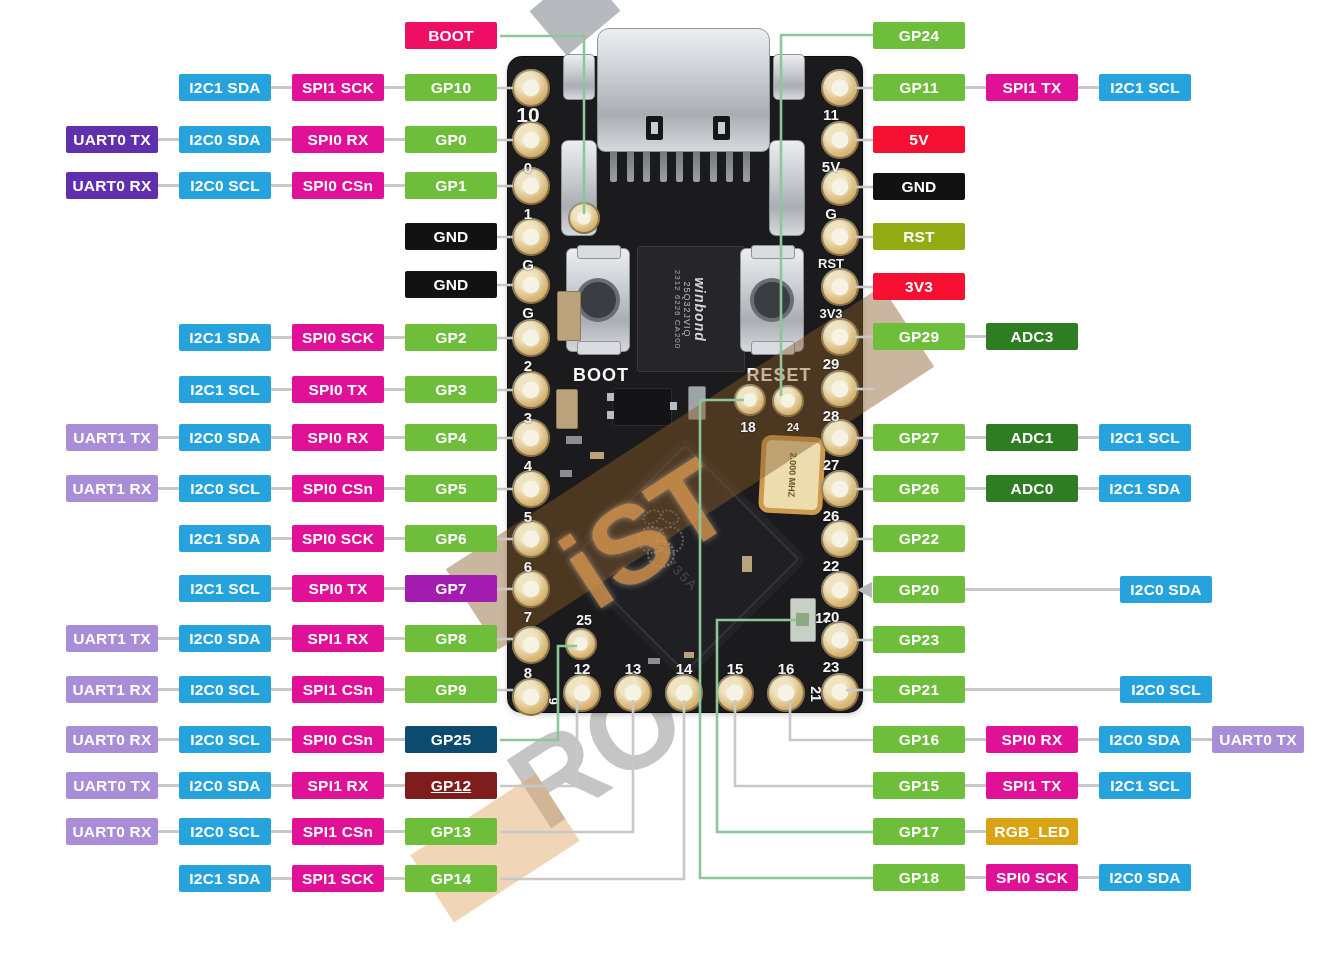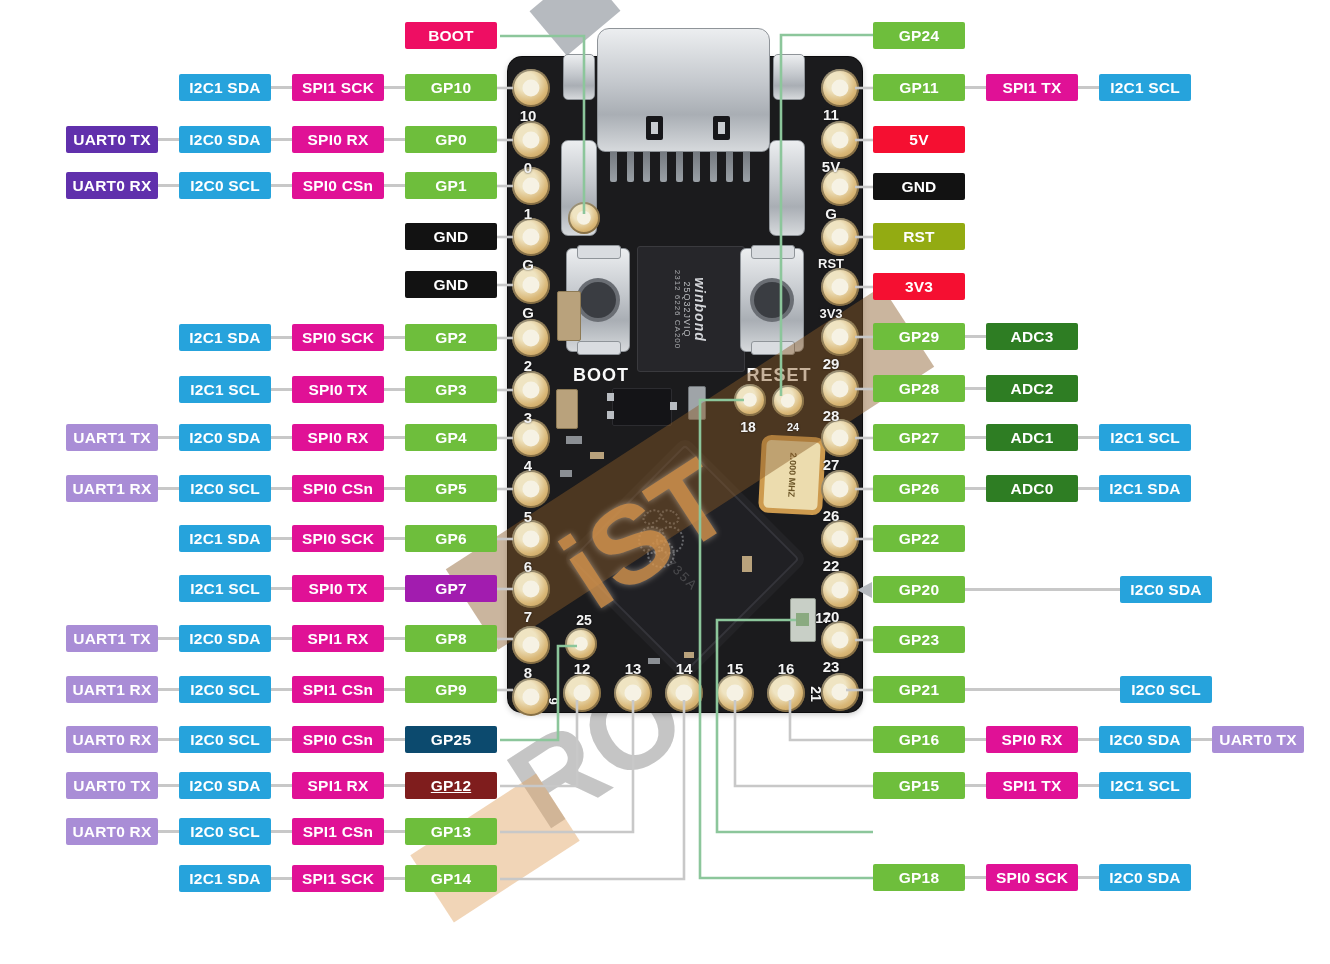--- a/index.html
+++ b/index.html
@@ -224,21 +224,21 @@
         <div class="hin" style="width: 14.4px; height: 14.4px;"></div>
       </div>
       <div class="hole" style="left: 772px; top: 385px; width: 32px; height: 32px;">
         <div class="hin" style="width: 14.4px; height: 14.4px;"></div>
       </div>
       <div class="hole" style="left: 565px; top: 628px; width: 32px; height: 32px;">
         <div class="hin" style="width: 14.4px; height: 14.4px;"></div>
       </div>
     </div>
   <div id="labels" style="position:absolute;left:0;top:0;z-index:12;">
-      <div class="pinlbl" style="left: 528px; top: 115px; font-size: 15px;">10</div>
+      <div class="pinlbl" style="left: 528px; top: 115px; font-size: 21px;">10</div>
       <div class="pinlbl" style="left: 528px; top: 167px; font-size: 15px;">0</div>
       <div class="pinlbl" style="left: 528px; top: 213px; font-size: 15px;">1</div>
       <div class="pinlbl" style="left: 528px; top: 264px; font-size: 15px;">G</div>
       <div class="pinlbl" style="left: 528px; top: 312px; font-size: 15px;">G</div>
       <div class="pinlbl" style="left: 528px; top: 365px; font-size: 15px;">2</div>
       <div class="pinlbl" style="left: 528px; top: 417px; font-size: 15px;">3</div>
       <div class="pinlbl" style="left: 528px; top: 465px; font-size: 15px;">4</div>
       <div class="pinlbl" style="left: 528px; top: 516px; font-size: 15px;">5</div>
       <div class="pinlbl" style="left: 528px; top: 566px; font-size: 15px;">6</div>
       <div class="pinlbl" style="left: 528px; top: 616px; font-size: 15px;">7</div>
@@ -458,25 +458,20 @@
         <div class="badge" style="background: rgb(147, 171, 18);">RST</div>
       </div>
       <div class="row" style="top: 273px; left: 873px;">
         <div class="badge" style="background: rgb(245, 15, 49);">3V3</div>
       </div>
       <div class="row" style="top: 323px; left: 873px;">
         <div class="badge" style="background: rgb(110, 190, 60);">GP29</div>
         <div class="conn" style="width: 21px;"></div>
         <div class="badge" style="background: rgb(46, 125, 35);">ADC3</div>
       </div>
-      <div class="row" style="top: 375px; left: 873px;">
-        <div class="badge" style="background: rgb(110, 190, 60);">GP28</div>
-        <div class="conn" style="width: 21px;"></div>
-        <div class="badge" style="background: rgb(46, 125, 35);">ADC2</div>
-      </div>
       <div class="row" style="top: 424px; left: 873px;">
         <div class="badge" style="background: rgb(110, 190, 60);">GP27</div>
         <div class="conn" style="width: 21px;"></div>
         <div class="badge" style="background: rgb(46, 125, 35);">ADC1</div>
         <div class="conn" style="width: 21px;"></div>
         <div class="badge" style="background: rgb(38, 163, 220);">I2C1 SCL</div>
       </div>
       <div class="row" style="top: 475px; left: 873px;">
         <div class="badge" style="background: rgb(110, 190, 60);">GP26</div>
         <div class="conn" style="width: 21px;"></div>
@@ -511,20 +506,25 @@
         <div class="conn" style="width: 21px;"></div>
         <div class="badge" style="background: rgb(169, 141, 214);">UART0 TX</div>
       </div>
       <div class="row" style="top: 772px; left: 873px;">
         <div class="badge" style="background: rgb(110, 190, 60);">GP15</div>
         <div class="conn" style="width: 21px;"></div>
         <div class="badge" style="background: rgb(224, 17, 150);">SPI1 TX</div>
         <div class="conn" style="width: 21px;"></div>
         <div class="badge" style="background: rgb(38, 163, 220);">I2C1 SCL</div>
       </div>
+      <div class="row" style="top: 818px; left: 873px;">
+        <div class="badge" style="background: rgb(110, 190, 60);">GP17</div>
+        <div class="conn" style="width: 21px;"></div>
+        <div class="badge" style="background: rgb(217, 164, 19);">RGB_LED</div>
+      </div>
       <div class="row" style="top: 864px; left: 873px;">
         <div class="badge" style="background: rgb(110, 190, 60);">GP18</div>
         <div class="conn" style="width: 21px;"></div>
         <div class="badge" style="background: rgb(224, 17, 150);">SPI0 SCK</div>
         <div class="conn" style="width: 21px;"></div>
         <div class="badge" style="background: rgb(38, 163, 220);">I2C0 SDA</div>
       </div>
     </div>
 </div>
 

